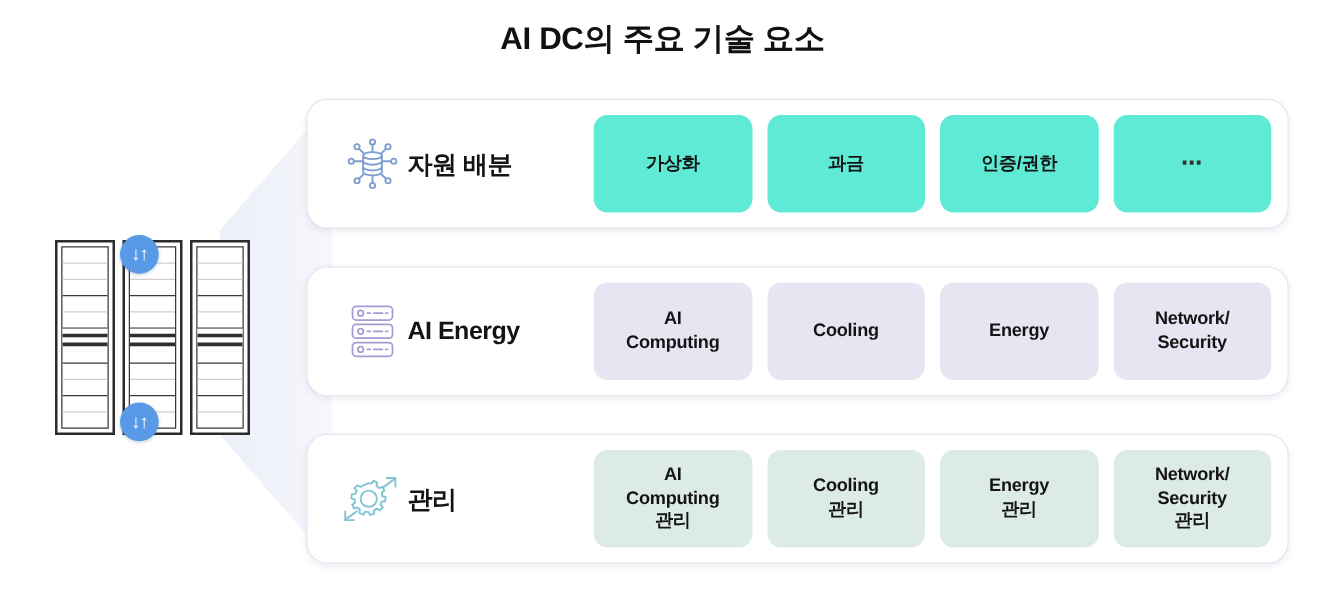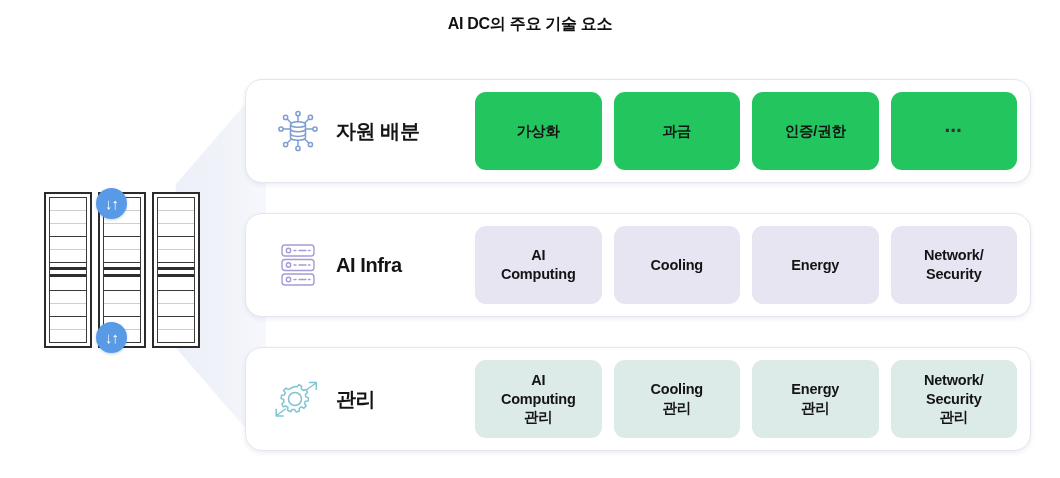--- a/index.html
+++ b/index.html
@@ -16,21 +16,21 @@
     color: #1a1a1a;
   }
 
   
   .page-title {
     position: absolute;
     top: 14px;
     left: 0;
     width: 1060px;
     text-align: center;
-    font-size: 16px;
+    font-size: 25px;
     font-weight: bold;
     letter-spacing: -0.3px;
     color: #111111;
   }
 
   
   .rack-group {
     position: absolute;
     left: 44px;
     top: 192px;
@@ -99,21 +99,20 @@
     align-items: center;
     box-sizing: border-box;
     padding: 0 13px 0 16px;
   }
   .row-gap { height: 30px; }
 
   .row-head {
     flex: 0 0 213px;
     display: flex;
     align-items: center;
-    gap: 10px;
     padding-left: 8px;
     box-sizing: border-box;
   }
   .row-icon {
     flex: 0 0 auto;
     width: 56px;
     height: 56px;
     display: flex;
     align-items: center;
     justify-content: center;
@@ -148,21 +147,21 @@
     box-sizing: border-box;
     padding: 2px;
   }
   .chip.ellipsis {
     font-size: 17px;
     letter-spacing: 1px;
     color: #333;
   }
 
   
-  .row-1 .chip { background: #22c55e; }
+  .row-1 .chip { background: #5eead4; }
   .row-2 .chip { background: #e8e5f3; }
   .row-3 .chip { background: #dceae8; }
 
   
   .badge {
     position: absolute;
     left: 96px;
     width: 31px;
     height: 31px;
     border-radius: 50%;
@@ -302,21 +301,21 @@
           <line x1="24" y1="10.5" x2="31" y2="10.5" stroke-linecap="round"></line>
           <line x1="33.5" y1="10.5" x2="35" y2="10.5" stroke-linecap="round"></line>
           <line x1="19" y1="25" x2="21" y2="25" stroke-linecap="round"></line>
           <line x1="24" y1="25" x2="31" y2="25" stroke-linecap="round"></line>
           <line x1="33.5" y1="25" x2="35" y2="25" stroke-linecap="round"></line>
           <line x1="19" y1="39.5" x2="21" y2="39.5" stroke-linecap="round"></line>
           <line x1="24" y1="39.5" x2="31" y2="39.5" stroke-linecap="round"></line>
           <line x1="33.5" y1="39.5" x2="35" y2="39.5" stroke-linecap="round"></line>
         </svg>
       </div>
-      <div class="row-label">AI Infra</div>
+      <div class="row-label">AI Energy</div>
     </div>
     <div class="chips">
       <div class="chip">AI
 Computing</div>
       <div class="chip">Cooling</div>
       <div class="chip">Energy</div>
       <div class="chip">Network/
 Security</div>
     </div>
   </div>

